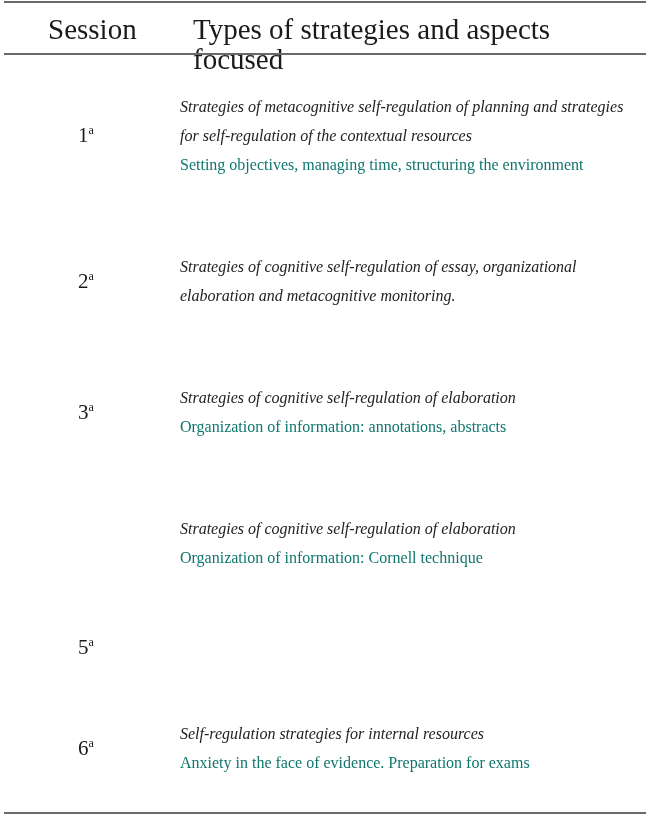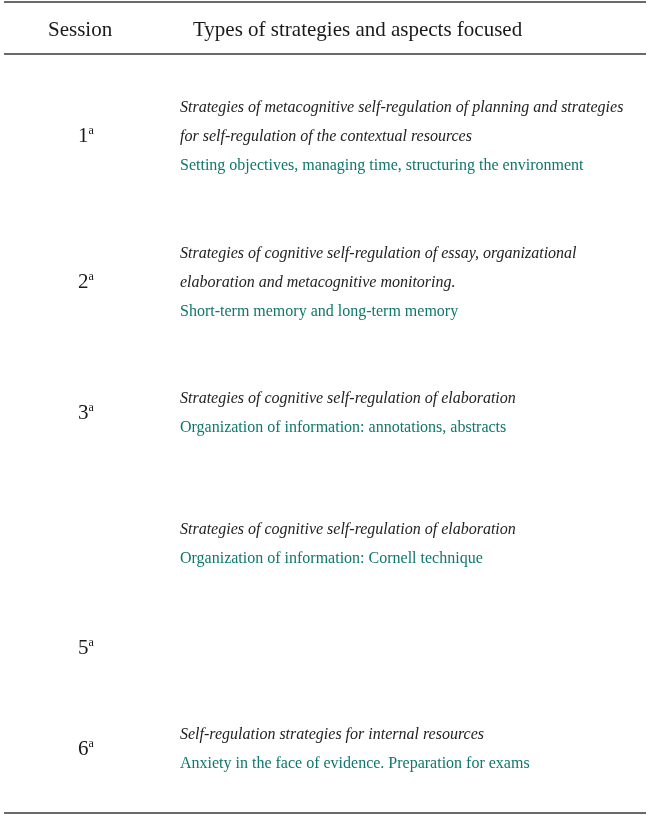--- a/index.html
+++ b/index.html
@@ -29,21 +29,21 @@
     .rule.top { position: absolute; top: 1px; left: 0; }
     .rule.mid { position: absolute; top: 53px; left: 0; }
     .rule.bottom { position: absolute; top: 812px; left: 0; }
 
     .header {
       position: absolute;
       top: 14px;
       left: 0;
       width: 100%;
       height: 30px;
-      font-size: 21px;
+      font-size: 29px;
       line-height: 30px;
     }
     .header .col-session {
       position: absolute;
       left: 44px;
       width: 100px;
     }
     .header .col-types {
       position: absolute;
       left: 189px;
@@ -103,21 +103,20 @@
     <div class="content">
       <span class="strategy">Strategies of metacognitive self-regulation of planning and strategies for self-regulation of the contextual resources</span>
       <span class="aspect">Setting objectives, managing time, structuring the environment</span>
     </div>
   </div>
 
   <div class="row" style="top:223px; height:116px;">
     <div class="session"><span>2</span><sup>a</sup></div>
     <div class="content">
       <span class="strategy">Strategies of cognitive self-regulation of essay, organizational elaboration and metacognitive monitoring.</span>
-      <span class="aspect">Short-term memory and long-term memory</span>
     </div>
   </div>
 
   <div class="row" style="top:354px; height:116px;">
     <div class="session"><span>3</span><sup>a</sup></div>
     <div class="content">
       <span class="strategy">Strategies of cognitive self-regulation of elaboration</span>
       <span class="aspect">Organization of information: annotations, abstracts</span>
     </div>
   </div>

